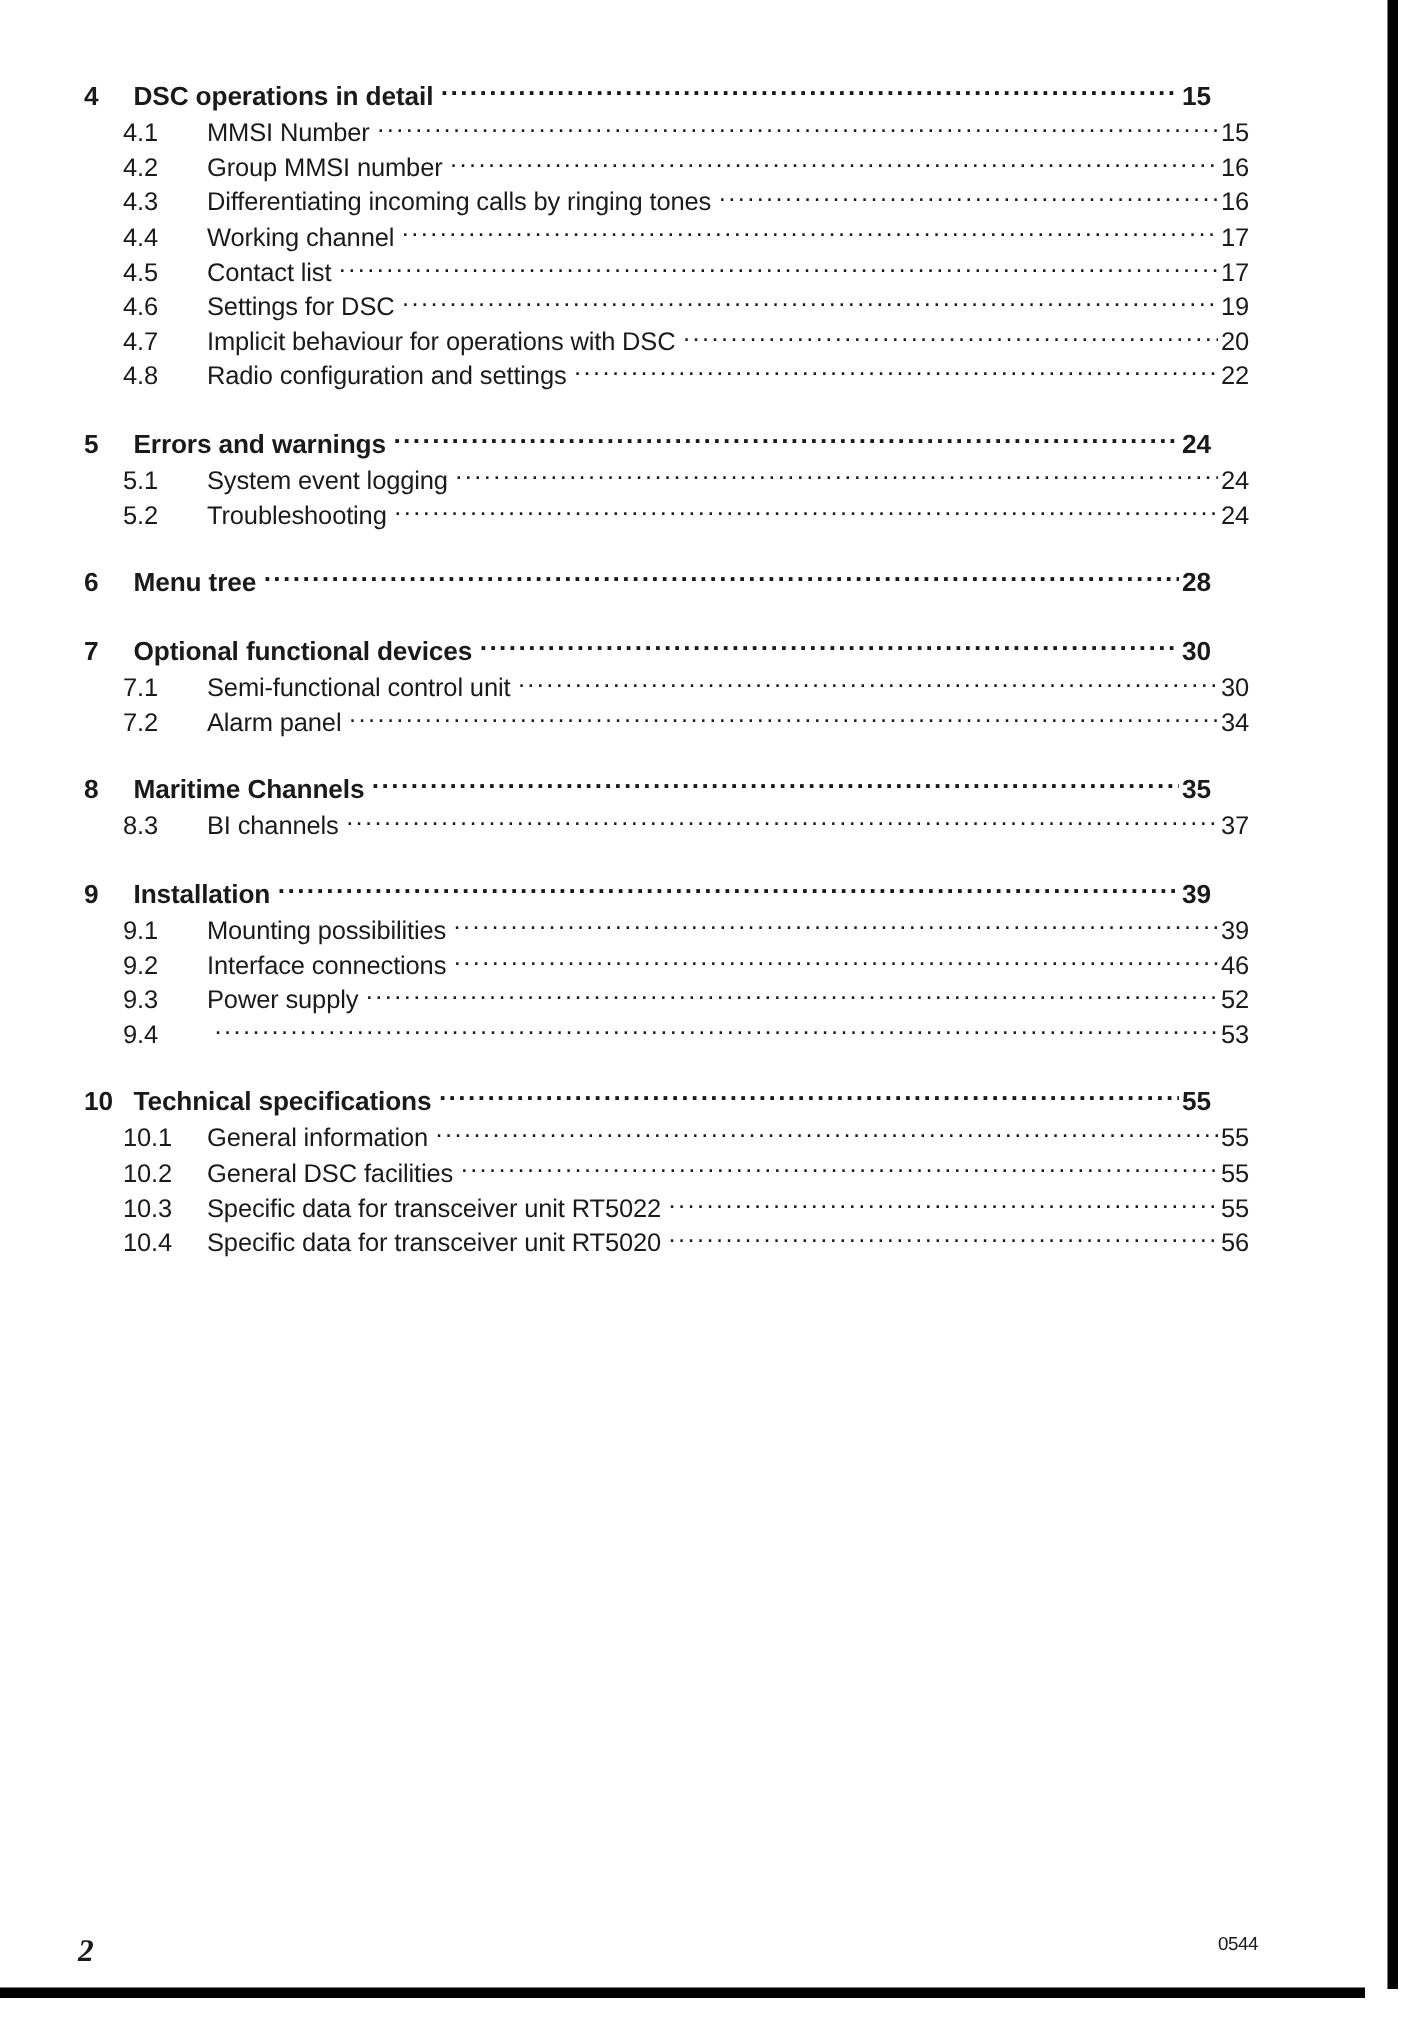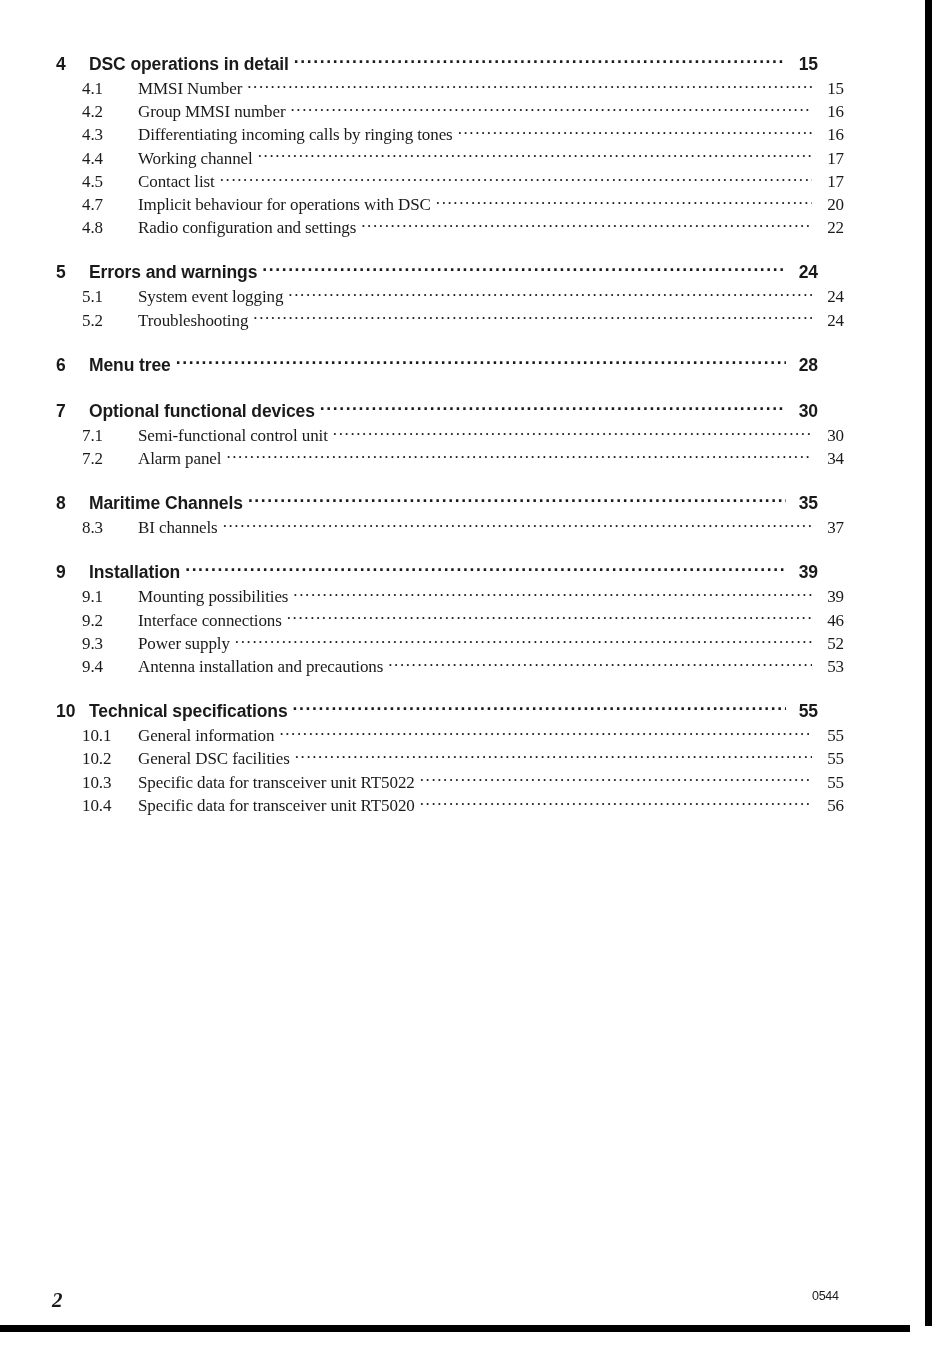--- a/index.html
+++ b/index.html
@@ -74,21 +74,20 @@
     flex: 0 0 33px;
   }
 
   
   .row.level2 {
     font-size: 17px;
     font-weight: normal;
     line-height: 22.2px;
     letter-spacing: -0.1px;
     padding-left: 26px;
-    font-family: Liberation Serif, serif;
   }
   .row.level2 .num {
     width: 56px;
     flex: 0 0 56px;
   }
 
   .num {
     display: inline-block;
   }
   .title {
@@ -110,21 +109,20 @@
     font-weight: inherit;
     position: absolute;
     left: 0;
     bottom: 0;
     white-space: nowrap;
   }
 
   .pageno {
     flex: 0 0 auto;
     width: 30px;
-    text-align: right;
   }
 
   .gap {
     height: 21px;
   }
 
   
   .footer-pageno {
     position: absolute;
     left: 52px;
@@ -181,20 +179,26 @@
         <span class="leader"></span>
         <span class="pageno">17</span>
       </div>
       <div class="row level2">
         <span class="num">4.5</span>
         <span class="title">Contact list</span>
         <span class="leader"></span>
         <span class="pageno">17</span>
       </div>
       <div class="row level2">
+        <span class="num">4.6</span>
+        <span class="title">Settings for DSC</span>
+        <span class="leader"></span>
+        <span class="pageno">19</span>
+      </div>
+      <div class="row level2">
         <span class="num">4.7</span>
         <span class="title">Implicit behaviour for operations with DSC</span>
         <span class="leader"></span>
         <span class="pageno">20</span>
       </div>
       <div class="row level2">
         <span class="num">4.8</span>
         <span class="title">Radio configuration and settings</span>
         <span class="leader"></span>
         <span class="pageno">22</span>
@@ -277,21 +281,20 @@
         <span class="pageno">46</span>
       </div>
       <div class="row level2">
         <span class="num">9.3</span>
         <span class="title">Power supply</span>
         <span class="leader"></span>
         <span class="pageno">52</span>
       </div>
       <div class="row level2">
         <span class="num">9.4</span>
-        <span class="title">Antenna installation and precautions</span>
         <span class="leader"></span>
         <span class="pageno">53</span>
       </div>
       <div class="gap"></div>
       <div class="row level1 wide">
         <span class="num">10</span>
         <span class="title">Technical specifications</span>
         <span class="leader"></span>
         <span class="pageno">55</span>
       </div>

